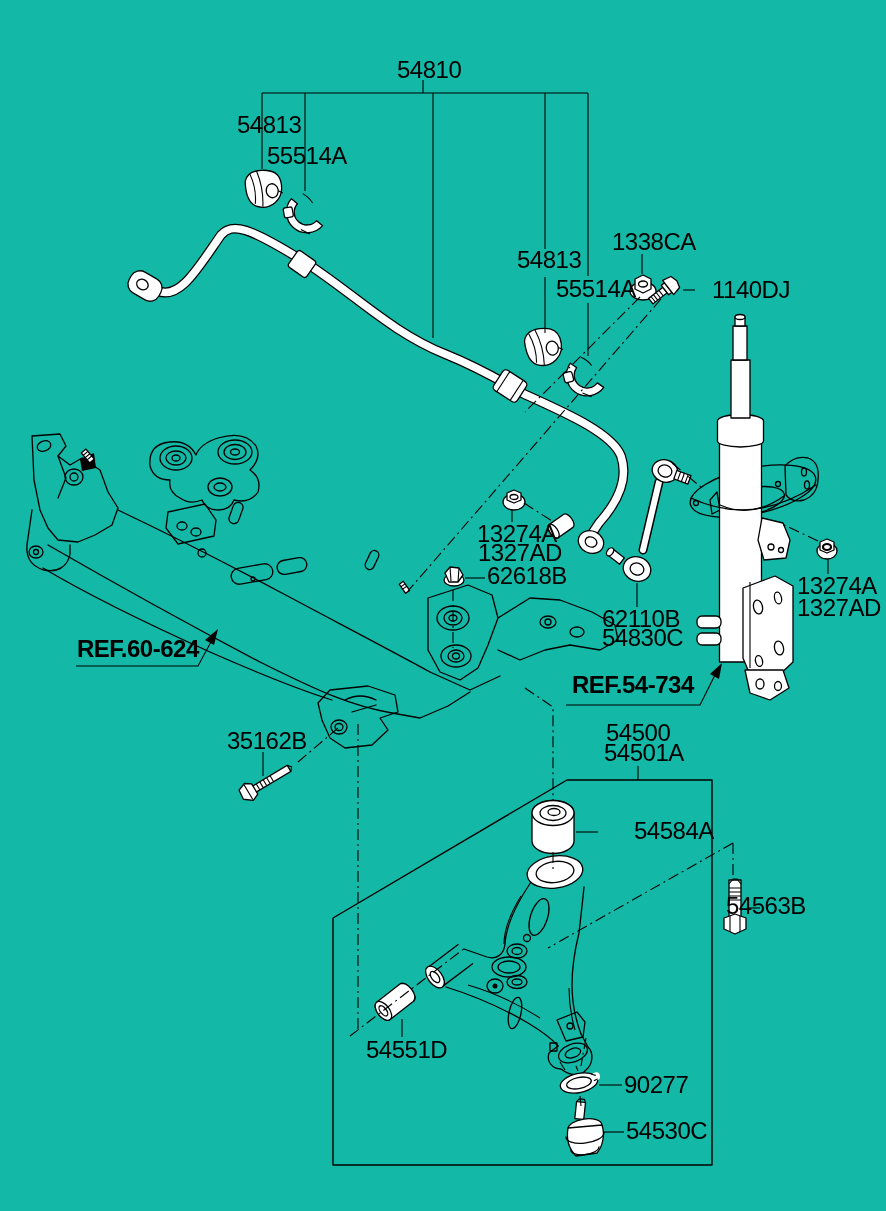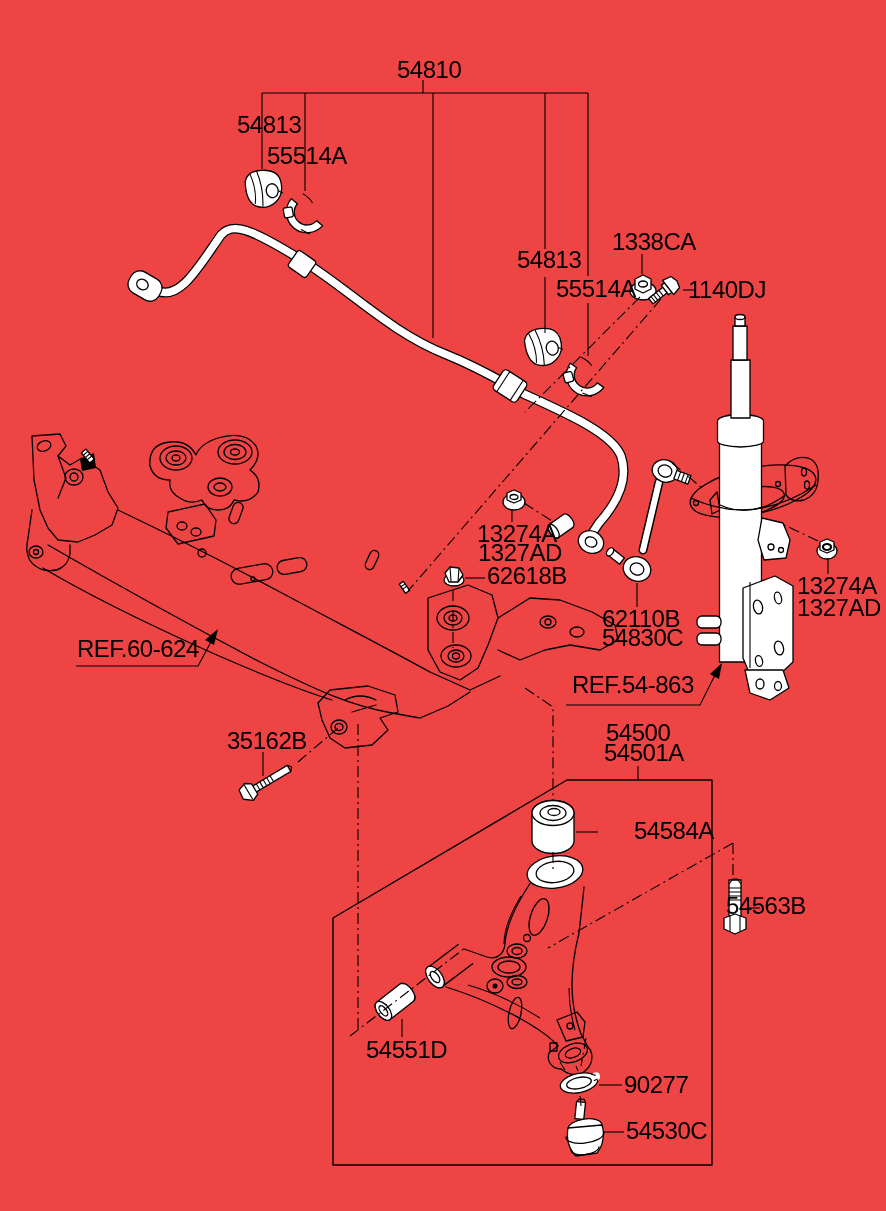--- a/index.html
+++ b/index.html
@@ -1,21 +1,21 @@
 <!DOCTYPE html>
 <html><head>
 <meta charset="utf-8">
 <style>
   html,body{margin:0;padding:0;background:#fff;}
-  #stage{position:relative;width:886px;height:1211px;background:#ef4444;overflow:hidden;
+  #stage{position:relative;width:886px;height:1211px;background:#14b8a6;overflow:hidden;
          font-family:"Liberation Sans", sans-serif;}
   #art{position:absolute;left:0;top:0;}
   .lbl{position:absolute;font-size:24px;line-height:21px;color:#000;white-space:nowrap;
        letter-spacing:-0.5px;}
-  .ref{font-weight:normal;}
+  .ref{font-weight:bold;}
   svg .ln{fill:none;stroke:#000;stroke-width:1.3;stroke-linejoin:round;stroke-linecap:round;}
   svg .tn{fill:none;stroke:#000;stroke-width:1.1;}
   svg .dd{fill:none;stroke:#000;stroke-width:1.1;stroke-dasharray:11 4 2 4;}
   svg .wf{fill:#fff;stroke:#000;stroke-width:1.3;stroke-linejoin:round;}
   svg .bk{fill:#000;stroke:none;}
 </style>
 </head>
 <body>
 
 <div id="stage">
@@ -364,30 +364,30 @@
     <polygon class="bk" points="722,663 719,679 710,674"></polygon>
   </g>
 </svg>
 
   <div class="lbl" style="left:397px;top:59px">54810</div>
   <div class="lbl" style="left:237px;top:114px">54813</div>
   <div class="lbl" style="left:267px;top:145px">55514A</div>
   <div class="lbl" style="left:517px;top:249px">54813</div>
   <div class="lbl" style="left:556px;top:278px">55514A</div>
   <div class="lbl" style="left:612px;top:231px">1338CA</div>
-  <div class="lbl" style="left:688px;top:279px">1140DJ</div>
+  <div class="lbl" style="left:712px;top:279px">1140DJ</div>
   <div class="lbl" style="left:477px;top:523px">13274A</div>
   <div class="lbl" style="left:478px;top:542px">1327AD</div>
   <div class="lbl" style="left:487px;top:565px">62618B</div>
   <div class="lbl" style="left:602px;top:608px">62110B</div>
   <div class="lbl" style="left:602px;top:627px">54830C</div>
   <div class="lbl" style="left:797px;top:575px">13274A</div>
   <div class="lbl" style="left:797px;top:597px">1327AD</div>
   <div class="lbl ref" style="left:77px;top:638px">REF.60-624</div>
-  <div class="lbl ref" style="left:572px;top:674px">REF.54-863</div>
+  <div class="lbl ref" style="left:572px;top:674px">REF.54-734</div>
   <div class="lbl" style="left:227px;top:730px">35162B</div>
   <div class="lbl" style="left:606px;top:722px">54500</div>
   <div class="lbl" style="left:604px;top:742px">54501A</div>
   <div class="lbl" style="left:634px;top:820px">54584A</div>
   <div class="lbl" style="left:726px;top:895px">54563B</div>
   <div class="lbl" style="left:366px;top:1039px">54551D</div>
   <div class="lbl" style="left:624px;top:1074px">90277</div>
   <div class="lbl" style="left:626px;top:1120px">54530C</div>
 </div>
 

